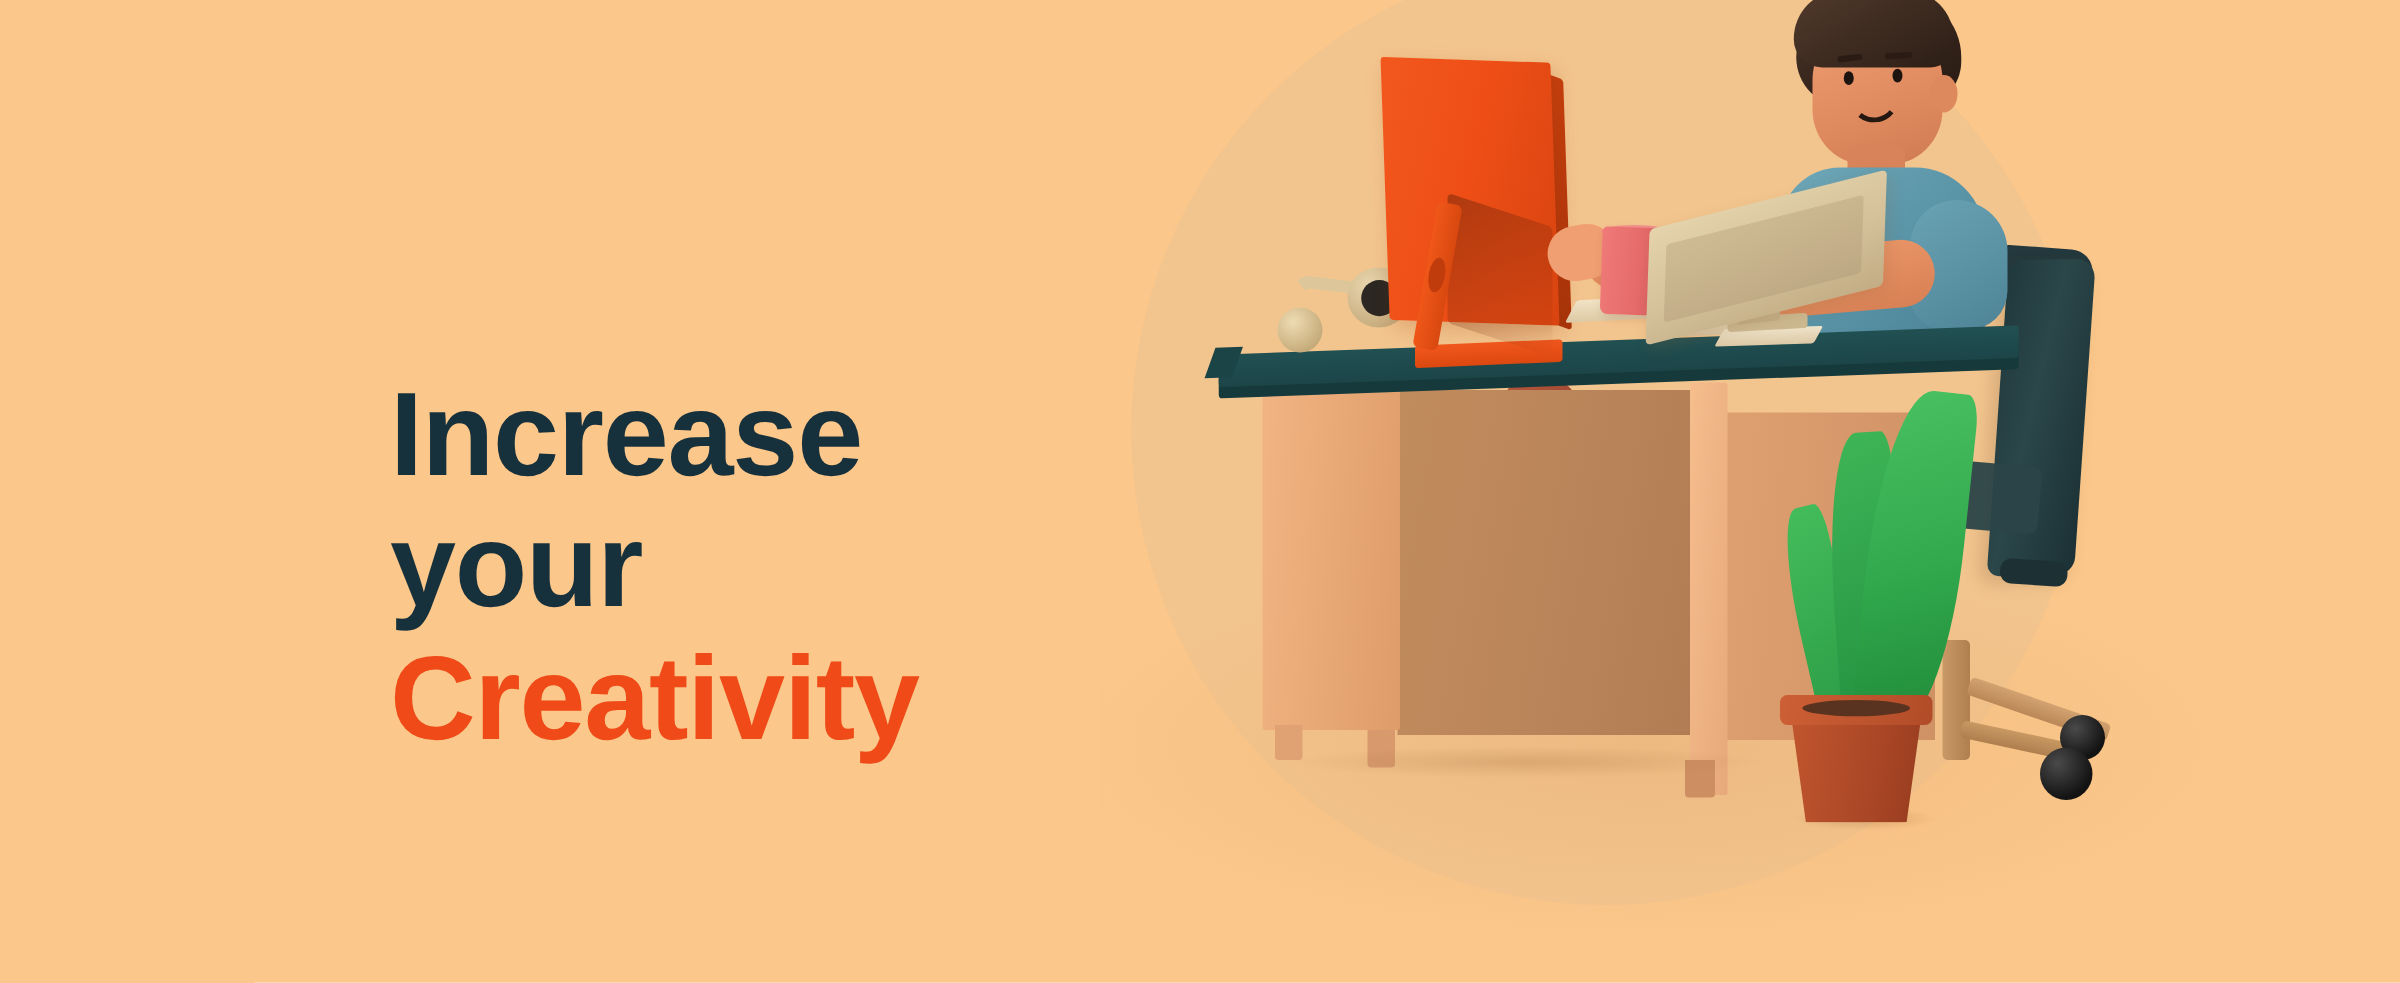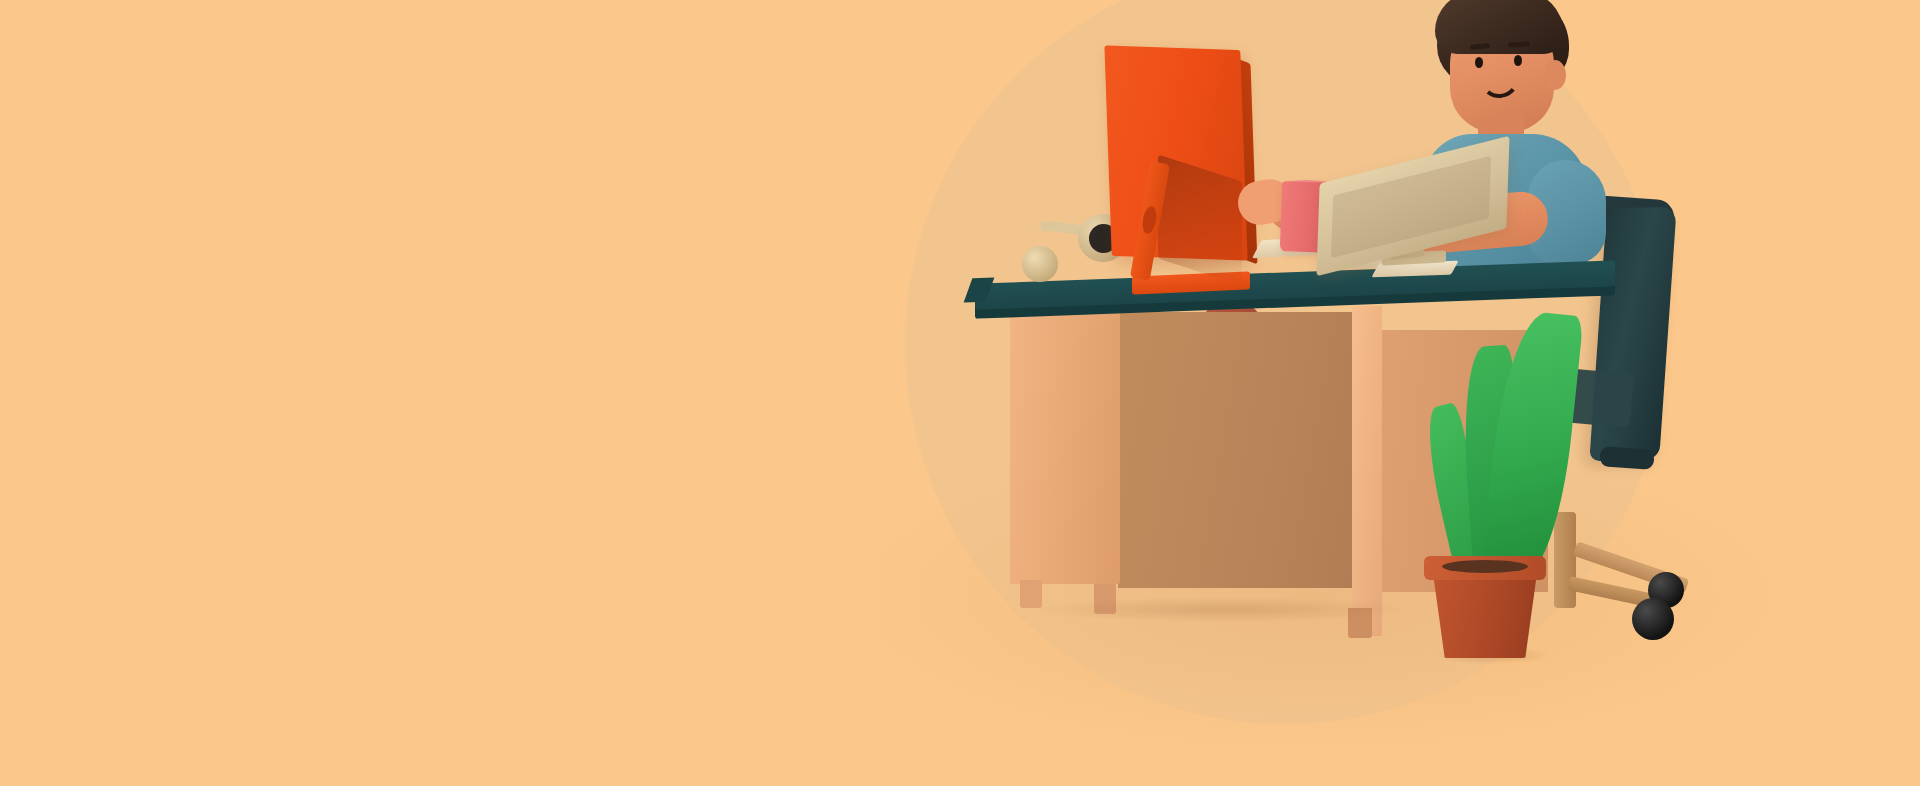--- a/index.html
+++ b/index.html
@@ -391,20 +391,25 @@
   }
 </style>
 </head>
 <body>
 
 <div id="banner">
 
   <div class="backdrop-circle"></div>
   <div class="floor-glow"></div>
 
+  <div class="headline">
+    <span class="line line-1">Increase</span>
+    <span class="line line-2">your</span>
+    <span class="line line-3">Creativity</span>
+  </div>
 
   <div class="illustration">
 
     <div class="layer chair-back-top"></div>
     <div class="layer chair-back"></div>
     <div class="layer chair-back-foot"></div>
     <div class="layer chair-seat-pad"></div>
     <div class="layer chair-post"></div>
     <div class="layer chair-leg-a"></div>
     <div class="layer chair-leg-b"></div>

